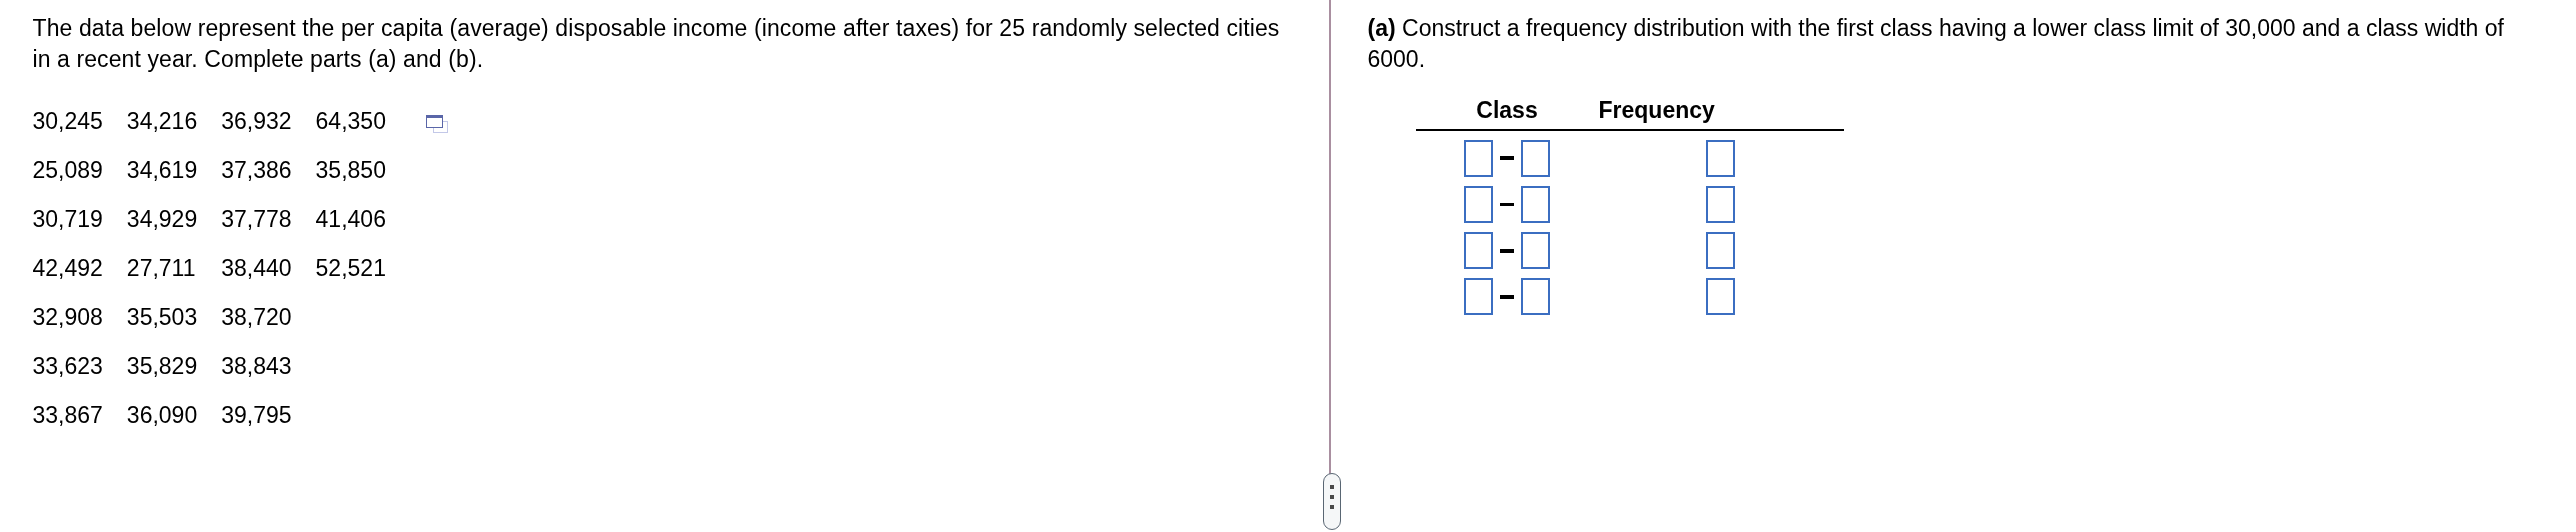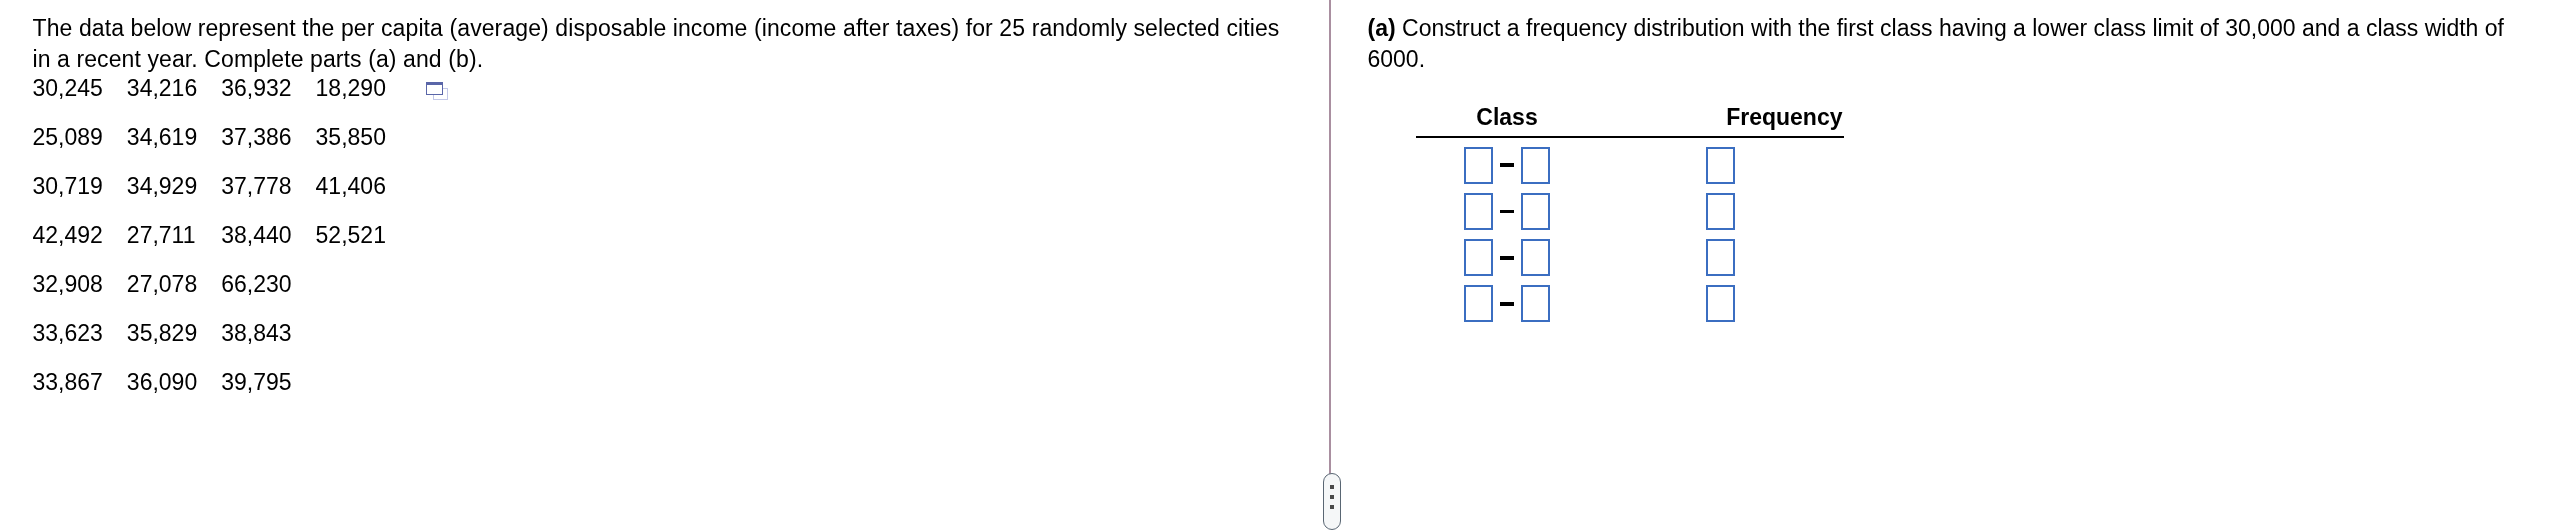--- a/index.html
+++ b/index.html
@@ -28,20 +28,21 @@
   }
 
   .prompt-text {
     font-size: 23px;
     line-height: 31px;
     max-width: 1254px;
     letter-spacing: 0.1px;
   }
 
   #data-grid {
+    margin-top: 33px;
     border-collapse: collapse;
   }
   #data-grid td {
     font-size: 23px;
     line-height: 26px;
     padding: 0 24px 23px 0;
     white-space: nowrap;
     text-align: left;
   }
   #data-grid td.empty-cell { padding-right: 0; }
@@ -134,39 +135,39 @@
     font-size: 23px;
     line-height: 31px;
     max-width: 1199px;
   }
   .question-text .part-label {
     font-weight: bold;
     margin-right: 6.4px;
   }
 
   #freq-table {
-    margin-top: 29px;
+    margin-top: 22px;
     margin-left: 48px;
     width: 428px;
   }
   #freq-head {
     display: flex;
     align-items: flex-end;
     border-bottom: 2.7px solid #000000;
     padding-bottom: 4.6px;
   }
   #freq-head .col-class {
     width: 183px;
     text-align: center;
     font-size: 23px;
     font-weight: bold;
   }
   #freq-head .col-freq {
     width: 244px;
-    text-align: right;
+    text-align: left;
     font-size: 23px;
     font-weight: bold;
   }
   .freq-row {
     display: flex;
     align-items: center;
     margin-top: 9.2px;
   }
   .freq-row .class-group {
     width: 183px;
@@ -203,21 +204,21 @@
 
   <div class="prompt-text">The data below represent the per capita (average) disposable income (income after taxes) for 25 randomly selected cities in a recent year. Complete parts (a) and (b).</div>
 
   <table id="data-grid">
     <tbody>
 
       <tr>
         <td>30,245</td>
         <td>34,216</td>
         <td>36,932</td>
-        <td>18,290</td>
+        <td>64,350</td>
         <td class="copy-icon-cell" rowspan="7">
           <span class="copy-icon">
             <span class="sheet-back"></span>
             <span class="sheet-front"></span>
           </span>
         </td>
       </tr>
 
       <tr>
         <td>25,089</td>
@@ -235,22 +236,22 @@
 
       <tr>
         <td>42,492</td>
         <td>27,711</td>
         <td>38,440</td>
         <td>52,521</td>
       </tr>
 
       <tr>
         <td>32,908</td>
-        <td>27,078</td>
-        <td>66,230</td>
+        <td>35,503</td>
+        <td>38,720</td>
         <td class="empty-cell"></td>
       </tr>
 
       <tr>
         <td>33,623</td>
         <td>35,829</td>
         <td>38,843</td>
         <td class="empty-cell"></td>
       </tr>
 

